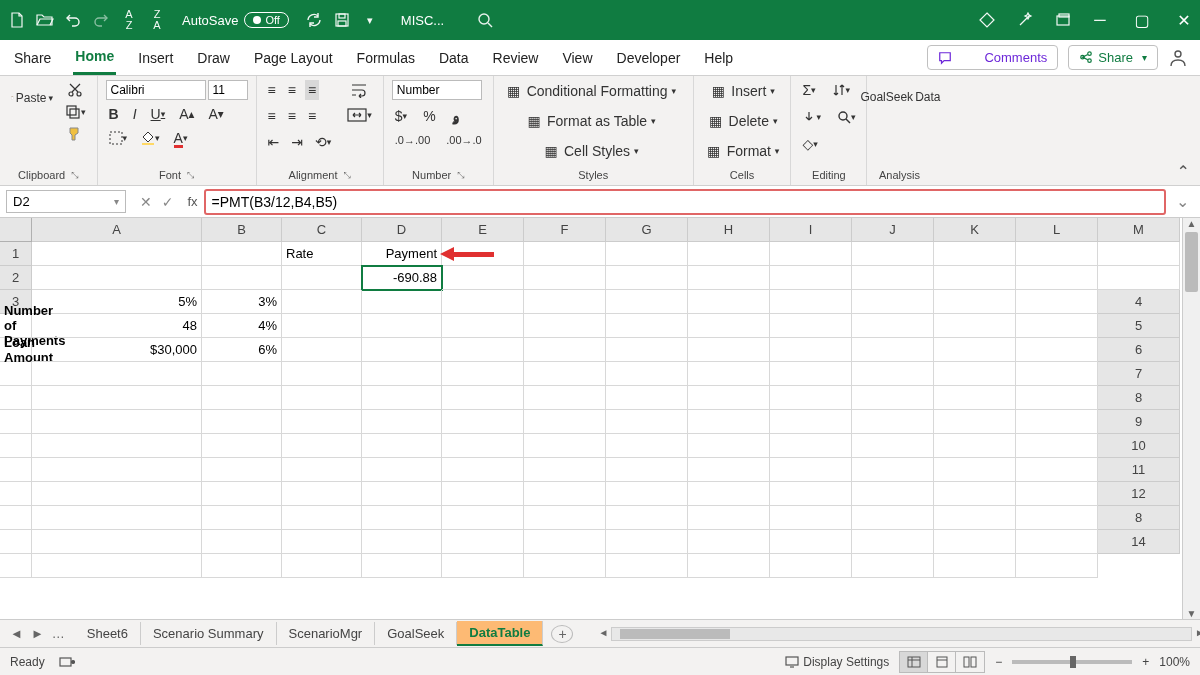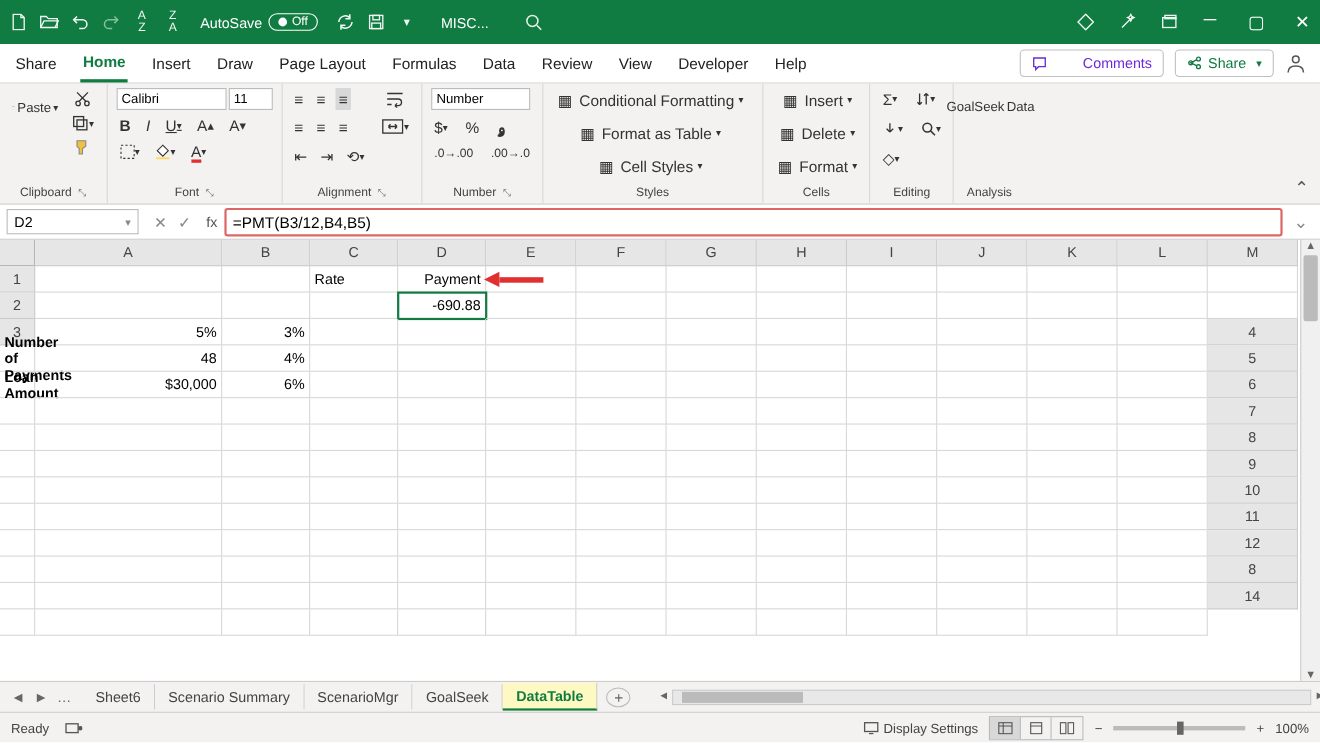--- a/index.html
+++ b/index.html
@@ -66,21 +66,21 @@
 .vscroll-arrow { position:absolute; left:0; right:0; text-align:center; color:#666; font-size:10px; }
 
 .arrow-annot { position:absolute; left:440px; top:29px; display:flex; align-items:center; }
 .arrow-annot .head { width:0; height:0; border-top:7px solid transparent; border-bottom:7px solid transparent; border-right:14px solid #e03030; }
 .arrow-annot .shaft { width:40px; height:5px; background:#e03030; }
 
 
 .sheettabs { height:28px; border-top:1px solid #ccc; display:flex; align-items:center; background:#f3f2f1; font-size:13px; }
 .sheetnav { display:flex; gap:8px; padding:0 10px; color:#666; }
 .sheettab { padding:4px 12px; border-right:1px solid #ccc; background:#f3f2f1; color:#444; cursor:pointer; }
-.sheettab.active { background:#fef9c3; border-bottom:2px solid #107c41; font-weight:600; color:#107c41; }
+.sheettab.active { background:#fdba74; border-bottom:2px solid #107c41; font-weight:600; color:#107c41; }
 .sheet-add { padding:0 10px; color:#666; border:1px solid #bbb; border-radius:50%; width:18px; height:18px; display:flex; align-items:center; justify-content:center; margin-left:8px; font-size:14px;}
 .hscroll { flex:1; margin:0 8px; height:14px; background:#e8e8e8; position:relative; border:1px solid #ccc; }
 .hscroll-thumb { position:absolute; left:8px; top:1px; bottom:1px; width:110px; background:#bbb; }
 
 
 .statusbar { height:28px; background:#f3f2f1; border-top:1px solid #ccc; display:flex; align-items:center; font-size:12px; color:#444; padding:0 10px; gap:14px; }
 .statusbar .right { margin-left:auto; display:flex; align-items:center; gap:10px; }
 .view-btns { display:flex; border:1px solid #bbb; }
 .view-btn { width:28px; height:20px; display:flex; align-items:center; justify-content:center; border-right:1px solid #bbb; }
 .view-btn:last-child { border-right:none; }

